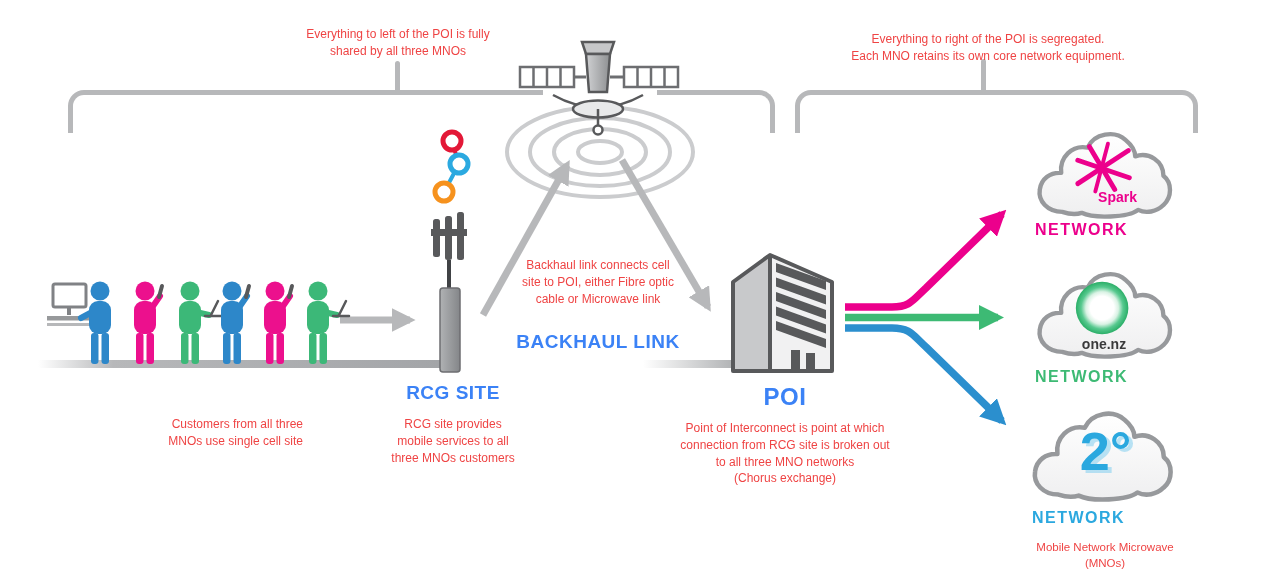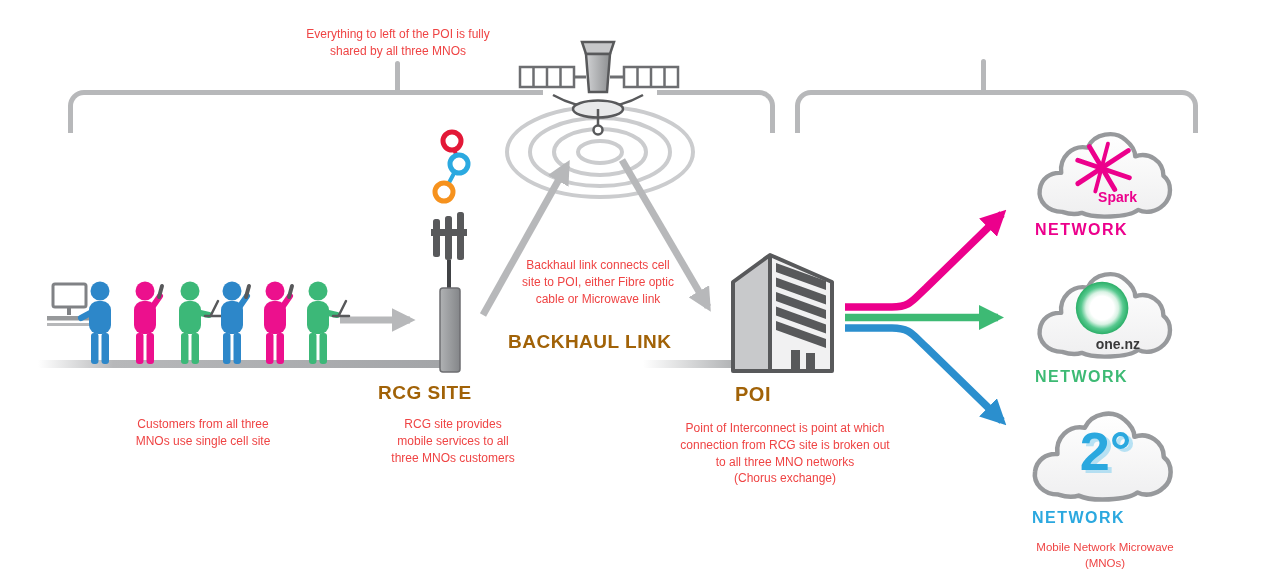--- a/index.html
+++ b/index.html
@@ -1,20 +1,20 @@
 <!DOCTYPE html>
 <html><head>
 <meta charset="utf-8">
 <style>
   html,body{margin:0;padding:0;background:#ffffff;}
   #canvas{position:relative;width:1280px;height:587px;background:#ffffff;overflow:hidden;
           font-family:"Liberation Sans",sans-serif;}
   .abs{position:absolute;}
   .txt{color:#ef4444;font-size:12px;line-height:1.4;text-align:center;white-space:pre-line;}
-  .title{color:#a16207;font-size:19px;font-weight:bold;letter-spacing:.5px;text-align:left;}
+  .title{color:#3b82f6;font-size:19px;font-weight:bold;letter-spacing:.5px;text-align:center;}
   .bracket{border:5px solid #B7B8BA;border-bottom:none;border-radius:16px 16px 0 0;box-sizing:border-box;}
   .tick{width:5px;background:#B7B8BA;border-radius:3px;}
   .netlabel{font-size:16px;font-weight:bold;letter-spacing:1.5px;text-align:left;}
   .logo-spark{color:#EC008C;font-size:14px;font-weight:bold;text-align:center;}
   .logo-one{color:#3A3A3B;font-size:14px;font-weight:bold;text-align:center;}
   .logo-two{color:#2BA8DF;font-size:54px;font-weight:bold;text-align:center;line-height:1;
             text-shadow:4px 3px 0 rgba(130,205,238,.55);}
   svg{display:block;}
 </style>
 </head>
@@ -215,50 +215,52 @@
         <stop offset="0" stop-color="#ffffff"></stop>
           <stop offset="0.45" stop-color="#ffffff"></stop>
         <stop offset="0.62" stop-color="#D9F2E4"></stop>
           <stop offset="0.8" stop-color="#57C98F"></stop>
         <stop offset="1" stop-color="#2AAE67"></stop>
         </radialGradient>
     </defs>
     <path d="M30,95 C15,95 5,84 7,72 C8.5,61 18,54 29,55 C27,39 40,26 56,29 C63,14 84,11 95,21 C101,26 105,32 105,38 C119,33 134,43 134,58 C143,65 143,80 134,88 C127,95 116,97 108,93 C98,101 62,102 50,96 C44,98 36,97 30,95 Z" fill="url(#cg2)" stroke="#97999C" stroke-width="4.5" stroke-linejoin="round"></path>
     <circle cx="71" cy="50" r="27" fill="url(#ringG)"></circle>
   </svg>
-  <div class="abs logo-one" style="left:1068px;top:336px;width:72px;text-align:right;">one.nz</div>
+  <div class="abs logo-one" style="left:1068px;top:336px;width:72px;">one.nz</div>
 
   <svg class="abs" style="left:1028px;top:398px;" width="152" height="106" viewBox="0 0 150 104">
     <defs>
         <linearGradient id="cg3" x1="0" y1="0" x2="0" y2="1">
       <stop offset="0" stop-color="#ffffff"></stop>
           <stop offset="1" stop-color="#EFEFF0"></stop>
         </linearGradient>
       </defs>
     <path d="M30,95 C15,95 5,84 7,72 C8.5,61 18,54 29,55 C27,39 40,26 56,29 C63,14 84,11 95,21 C101,26 105,32 105,38 C119,33 134,43 134,58 C143,65 143,80 134,88 C127,95 116,97 108,93 C98,101 62,102 50,96 C44,98 36,97 30,95 Z" fill="url(#cg3)" stroke="#97999C" stroke-width="4.5" stroke-linejoin="round"></path>
   </svg>
   <div class="abs logo-two" style="left:1058px;top:424px;width:95px;">2°</div>
 
   <div class="abs txt" style="left:258px;top:26px;width:280px;">Everything to left of the POI is fully
 shared by all three MNOs</div>
-
-  <div class="abs txt" style="left:103px;top:416px;width:200px;">Customers from all three
+  <div class="abs txt" style="left:833px;top:31px;width:310px;">Everything to right of the POI is segregated.
+Each MNO retains its own core network equipment.</div>
+
+  <div class="abs txt" style="left:103px;top:416px;width:200px;text-align:right;">Customers from all three
 MNOs use single cell site</div>
 
   <div class="abs title" style="left:378px;top:382px;width:150px;">RCG SITE</div>
   <div class="abs txt" style="left:377px;top:416px;width:152px;">RCG site provides
 mobile services to all
 three MNOs customers</div>
 
   <div class="abs txt" style="left:497px;top:257px;width:202px;">Backhaul link connects cell
 site to POI, either Fibre optic
 cable or Microwave link</div>
   <div class="abs title" style="left:508px;top:331px;width:180px;">BACKHAUL LINK</div>
 
-  <div class="abs title" style="left:735px;top:383px;width:100px;font-size:20px;">POI</div>
+  <div class="abs title" style="left:735px;top:383px;width:100px;font-size:24px;">POI</div>
   <div class="abs txt" style="left:670px;top:420px;width:230px;">Point of Interconnect is point at which
 connection from RCG site is broken out
 to all three MNO networks
 (Chorus exchange)</div>
 
   <div class="abs netlabel" style="left:1035px;top:221px;width:140px;color:#EC008C;">NETWORK</div>
   <div class="abs netlabel" style="left:1035px;top:368px;width:140px;color:#3DBA74;">NETWORK</div>
   <div class="abs netlabel" style="left:1032px;top:509px;width:146px;color:#2BA8DF;">NETWORK</div>
 
   <div class="abs txt" style="left:1025px;top:539px;width:160px;font-size:11.5px;">Mobile Network Microwave

